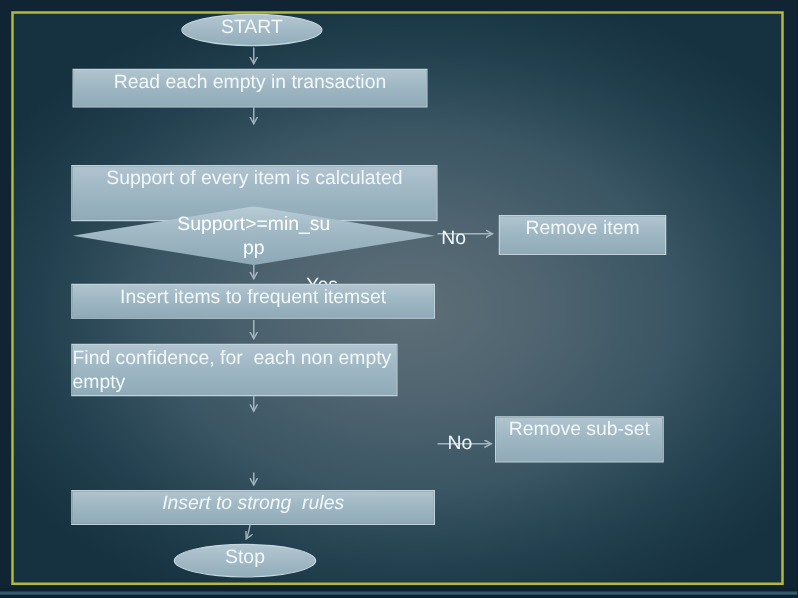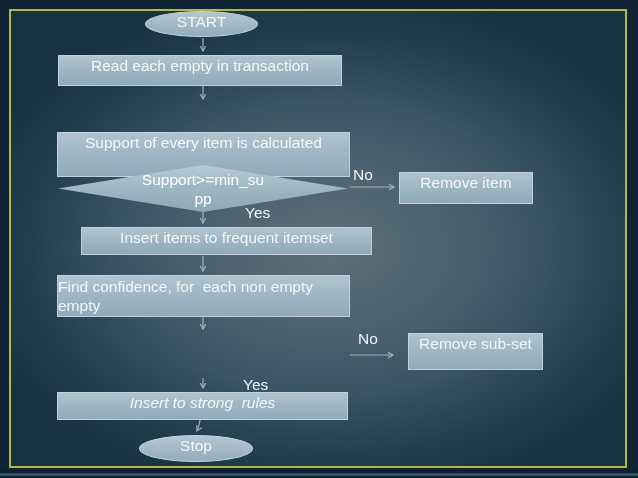--- a/index.html
+++ b/index.html
@@ -43,21 +43,21 @@
     position:absolute; inset:0;
     clip-path:polygon(0 50%, 50% 0, 100% 50%, 50% 100%);
     background:linear-gradient(180deg,#b7cbd5 0%, #9fb8c4 45%, #8ea8b6 100%);
   }
   .diamond-text {
     position:absolute; inset:0;
     display:flex; flex-direction:column; align-items:center; justify-content:center;
     color:#ffffff; font-size:15.5px; line-height:19px; text-align:center;
   }
   .flow-label {
-    position:absolute; color:#eff5f8; font-size:15.5px; line-height:17px;
+    position:absolute; color:#eff5f8; font-size:15.5px; line-height:17px;margin-top:16px;
   }
   .ws-pre { white-space:pre; }
   .arrows { position:absolute; left:0; top:0; pointer-events:none; }
 </style>
 </head>
 <body>
 
 <div class="canvas">
 
   <div class="slide"></div>
@@ -105,33 +105,33 @@
   </div>
 
   <div class="flow-label" style="left:353px; top:166px;">No</div>
 
   <div class="node rect" style="left:399px; top:172px; width:134px; height:32px;">
     <span>Remove item</span>
   </div>
 
   <div class="flow-label" style="left:245px; top:204px;">Yes</div>
 
-  <div class="node rect" style="left:57px; top:227px; width:291px; height:28px;margin-left:24px;">
+  <div class="node rect" style="left:57px; top:227px; width:291px; height:28px;">
     <span>Insert items to frequent itemset</span>
   </div>
 
-  <div class="node rect" style="left:57px; top:275px; width:293px; height:42px; flex-direction:column;">
+  <div class="node rect" style="left:57px; top:275px; width:261px; height:42px; flex-direction:column;">
     <span class="ws-pre">Find confidence, for  each non empty</span>
     <span>empty</span>
   </div>
 
 
   <div class="flow-label" style="left:358px; top:330px;">No</div>
 
-  <div class="node rect" style="left:408px; top:333px; width:135px; height:37px;">
+  <div class="node rect" style="left:396px; top:333px; width:135px; height:37px;">
     <span>Remove sub-set</span>
   </div>
 
   <div class="flow-label" style="left:243px; top:376px;">Yes</div>
 
   <div class="node rect" style="left:57px; top:392px; width:291px; height:28px;font-style:italic;">
     <span class="ws-pre">Insert to strong  rules</span>
   </div>
 
   <div class="node ellipse" style="left:139px; top:435px; width:114px; height:27px;">

